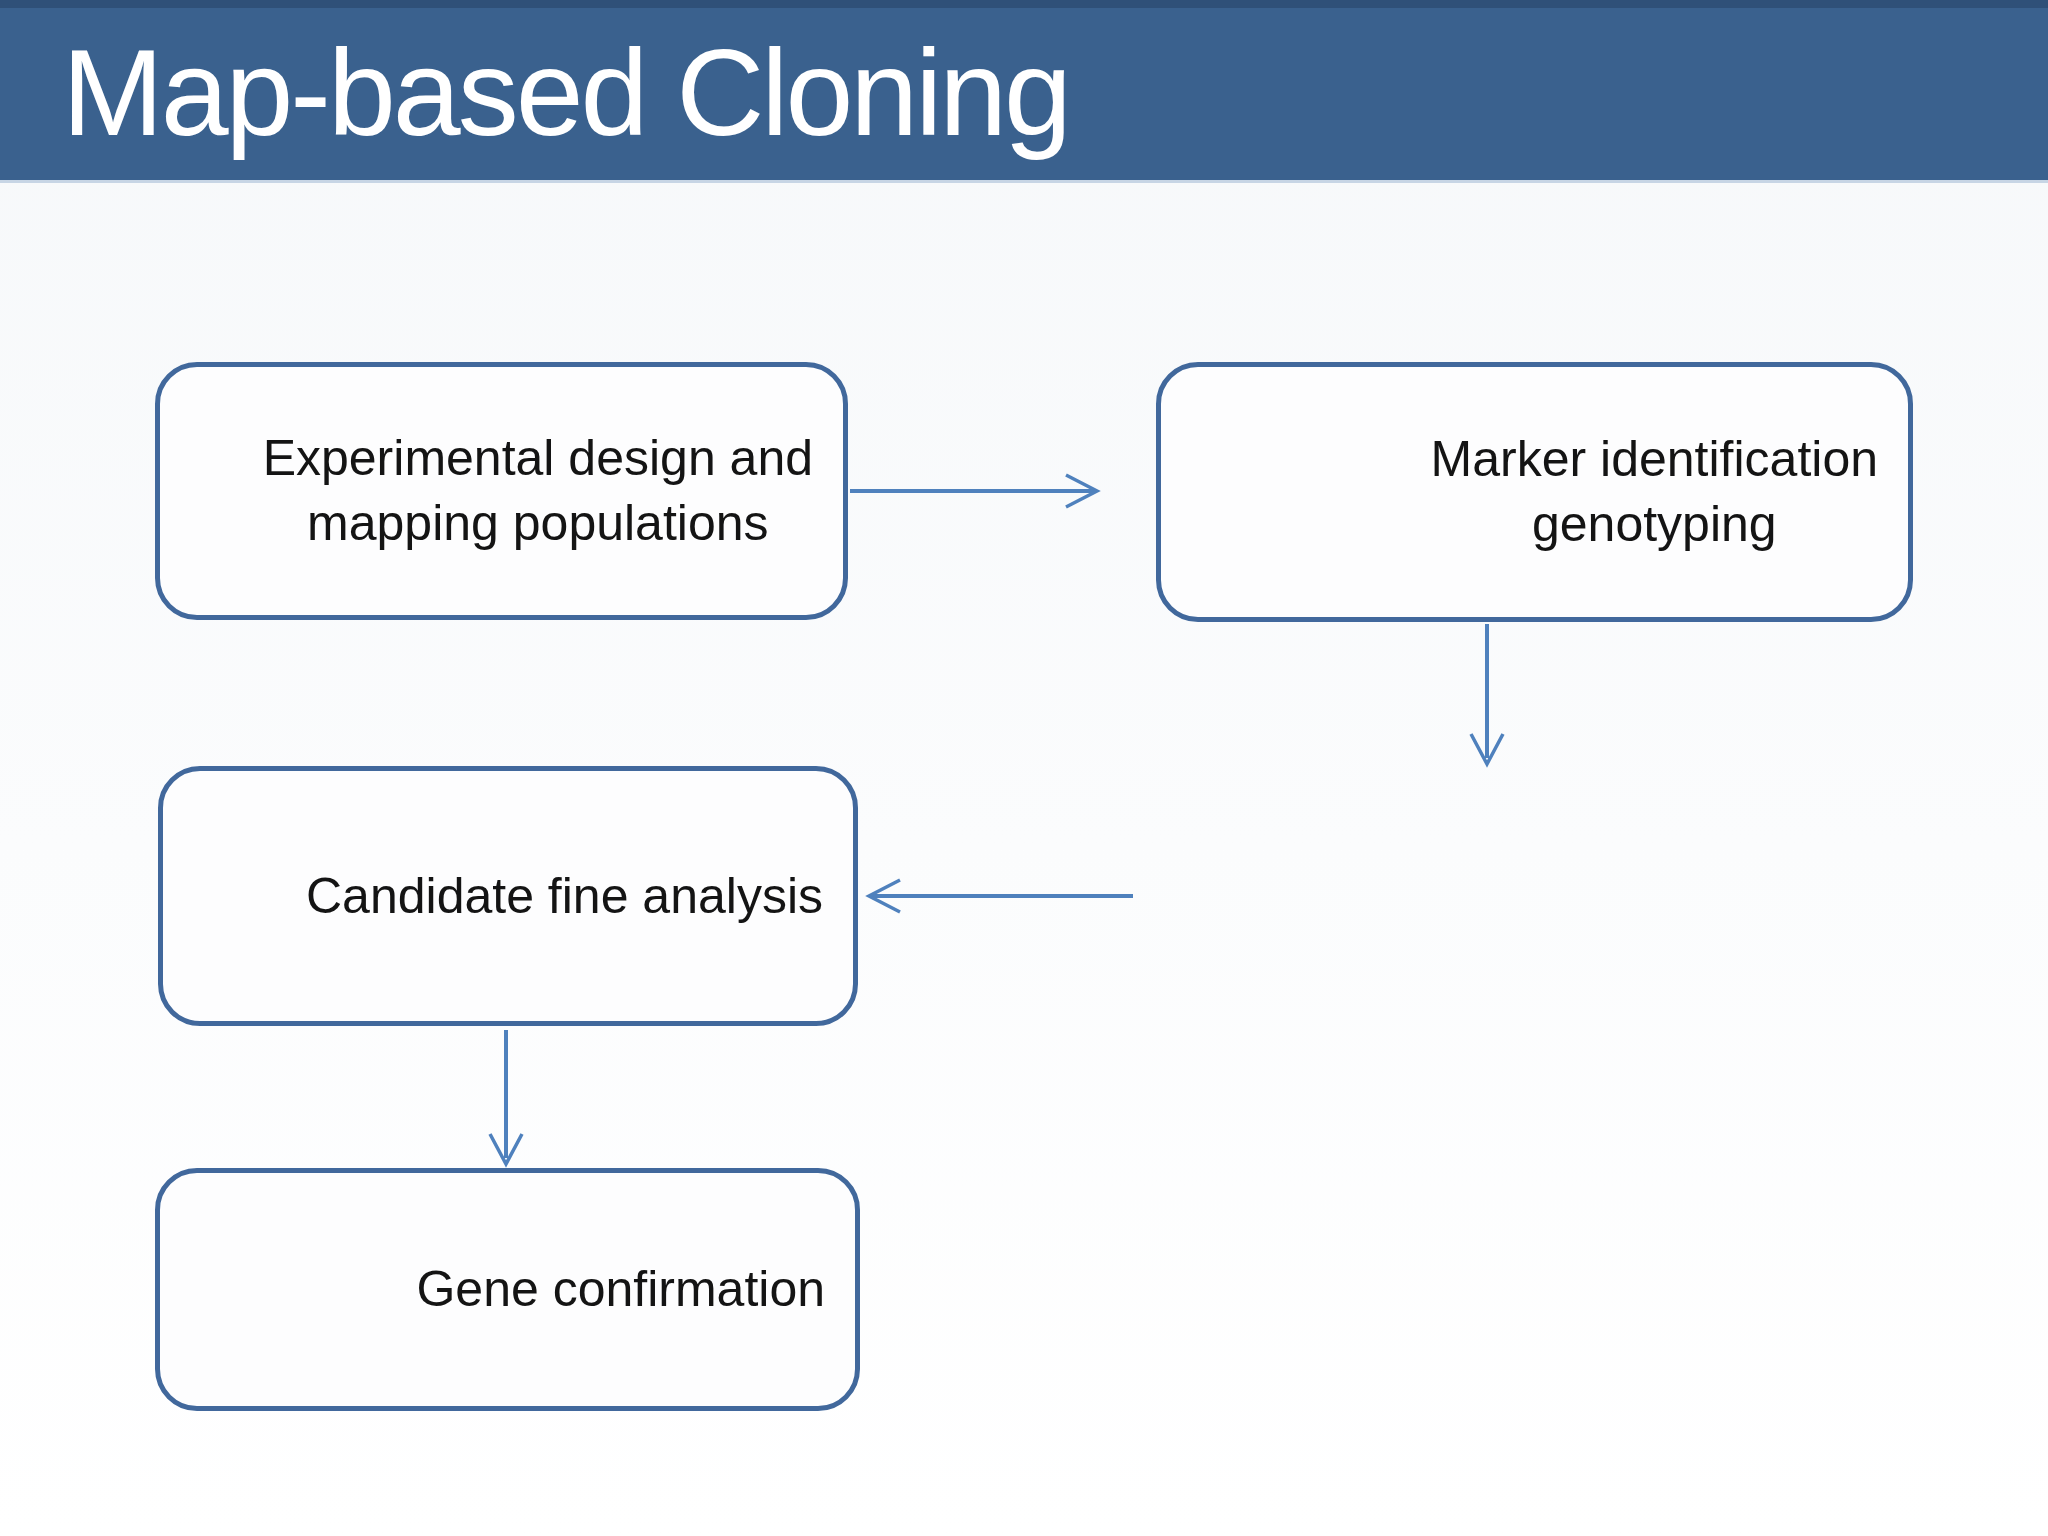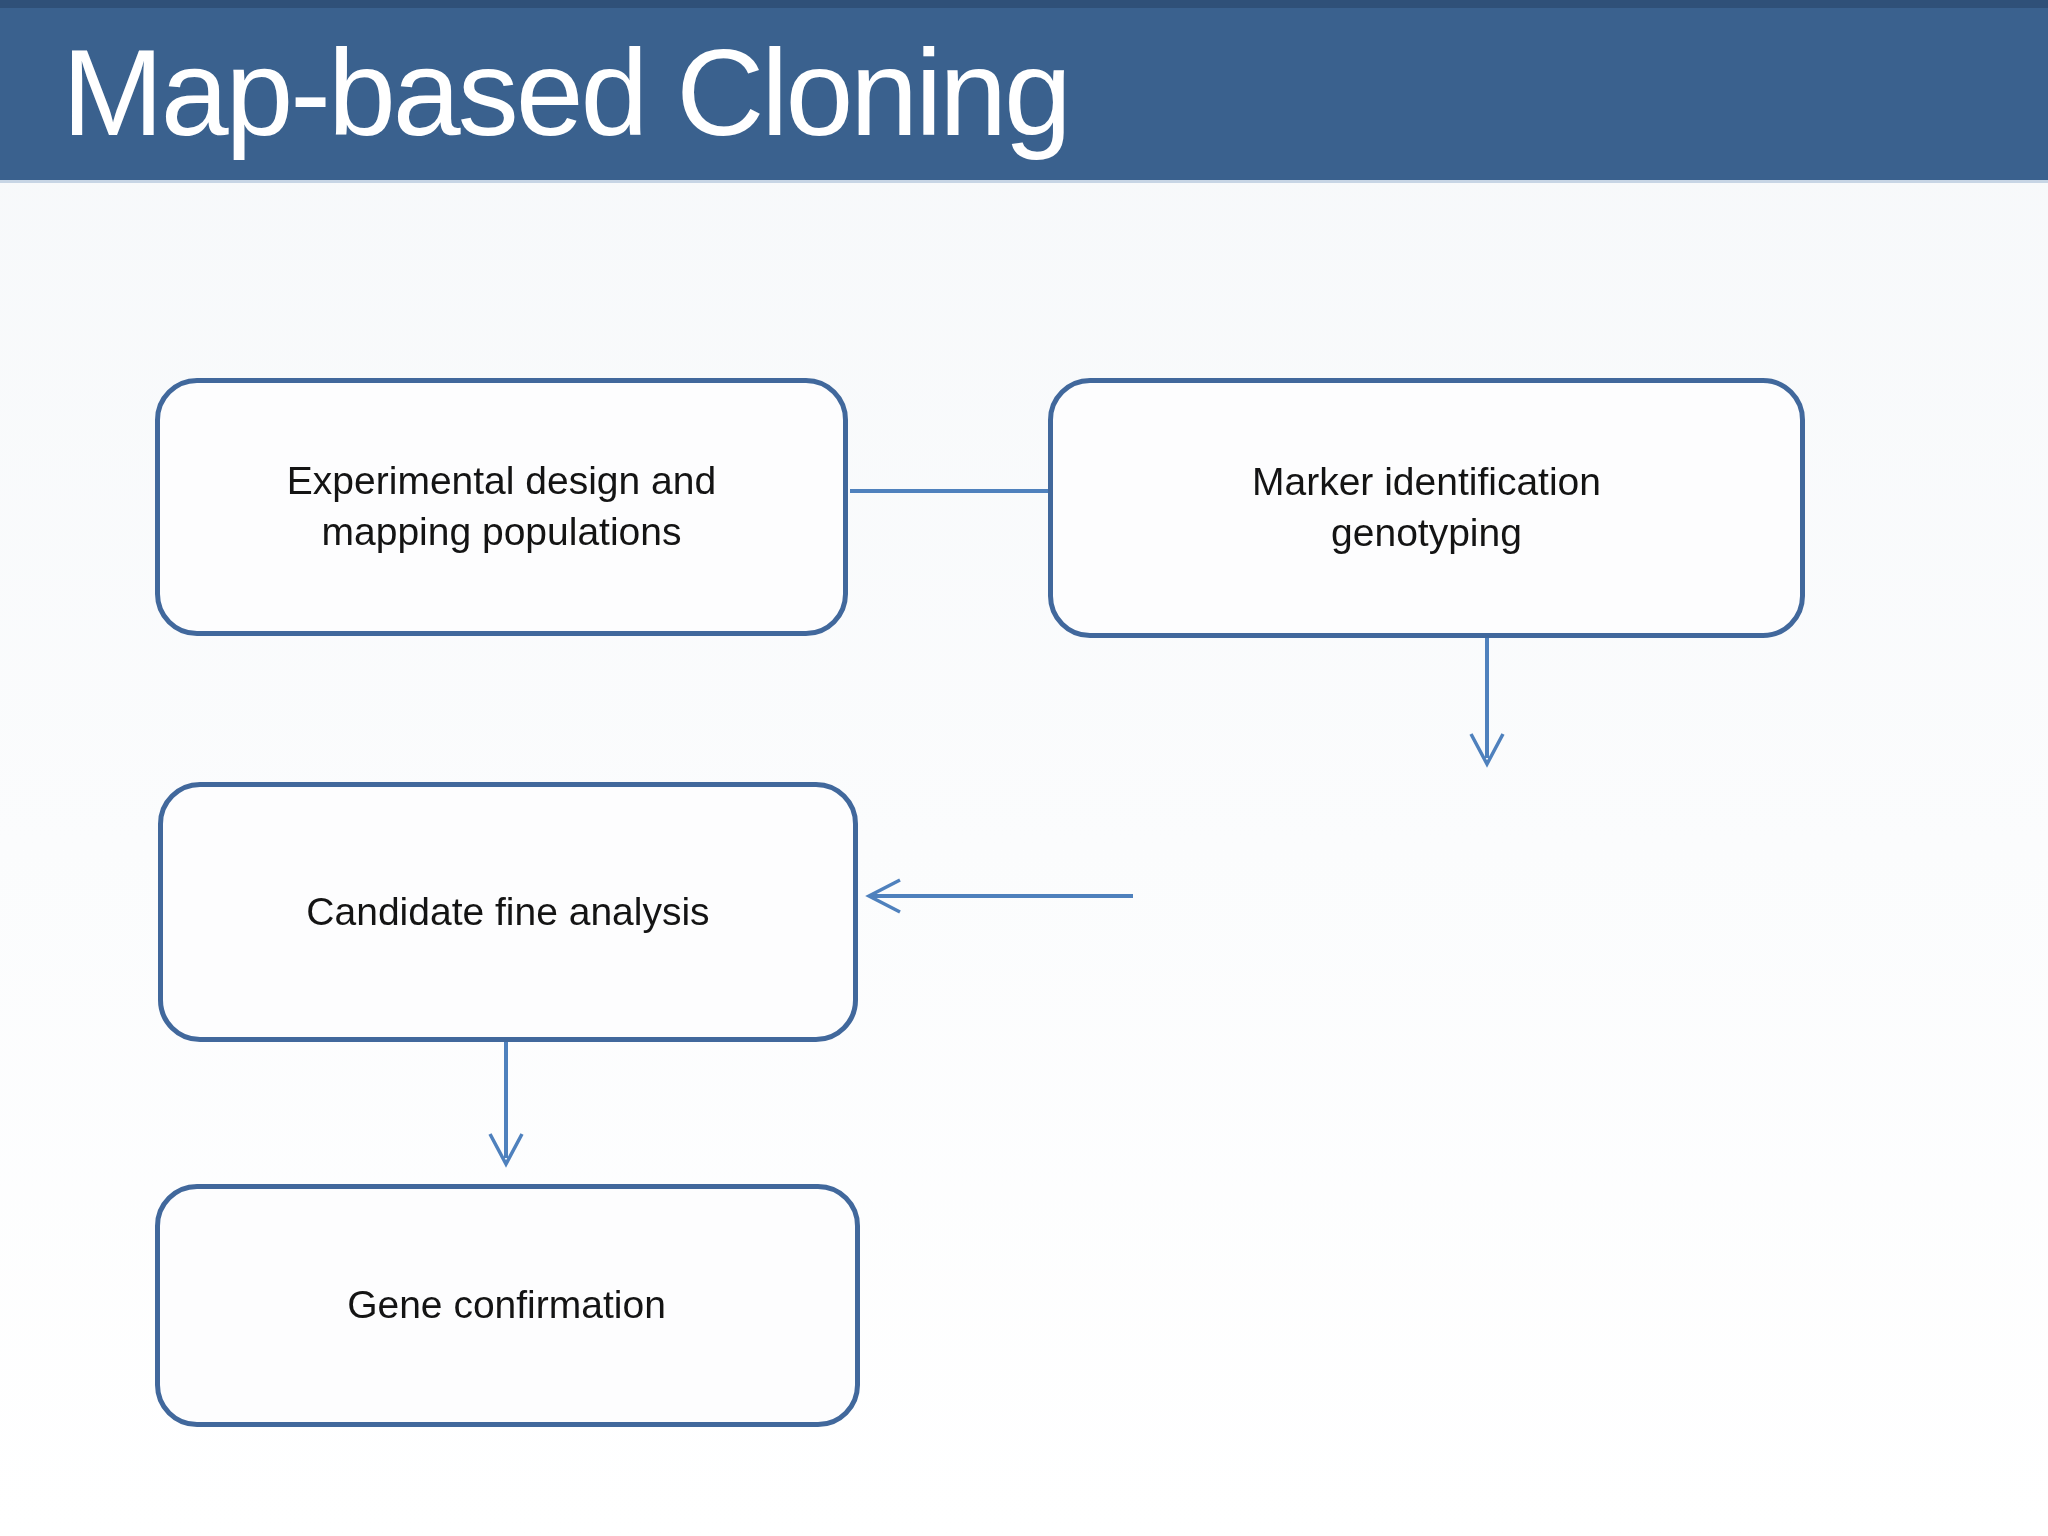--- a/index.html
+++ b/index.html
@@ -60,31 +60,30 @@
   .edge.head{
     stroke-width:3.5;
     stroke-linejoin:miter;
     stroke-linecap:butt;
   }
   .node{
     position:absolute;
     border:5px solid var(--box-border,#41689C);
     border-radius:42px;
     background:var(--box-fill,#FDFDFE);
-    display:flex;align-items:center;justify-content:center;
+    display:flex;align-items:center;justify-content:flex-end;
     text-align:center;
     color:var(--node-text,#141414);
-    font-size:39px;
+    font-size:50px;
     line-height:1.3;
     white-space:pre-line;
     padding:10px 30px;
-    margin-top:16px;
   }
   .n1{left:155px;top:362px;width:693px;height:258px;}
-  .n2{left:1048px;top:362px;width:757px;height:260px;}
+  .n2{left:1156px;top:362px;width:757px;height:260px;}
   .n3{left:158px;top:766px;width:700px;height:260px;}
   .n4{left:1135px;top:770px;width:737px;height:263px;}
   .n5{left:155px;top:1168px;width:705px;height:243px;padding-left:28px;}
 </style>
 </head>
 <body>
 
 <div class="slide">
 
   <header class="banner">

